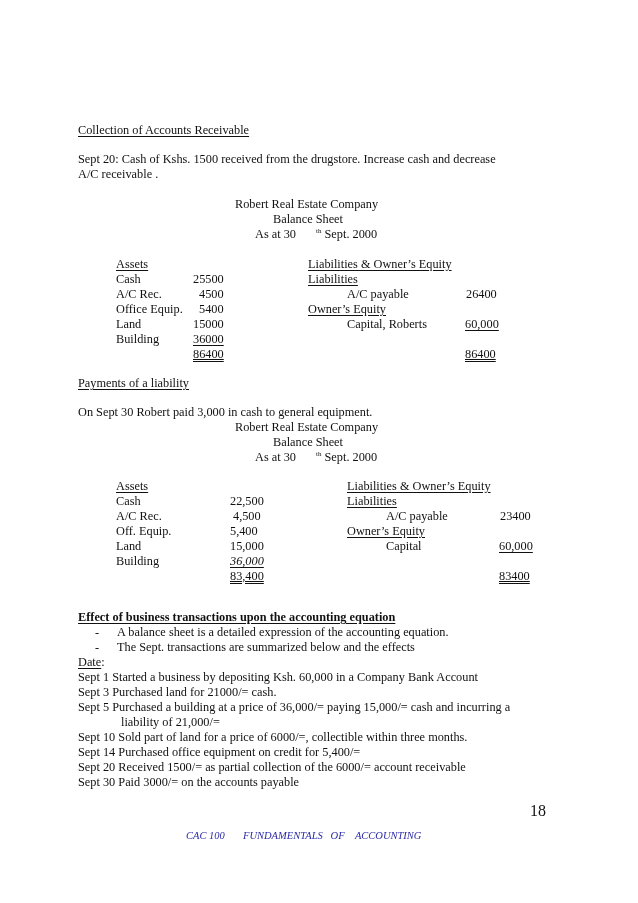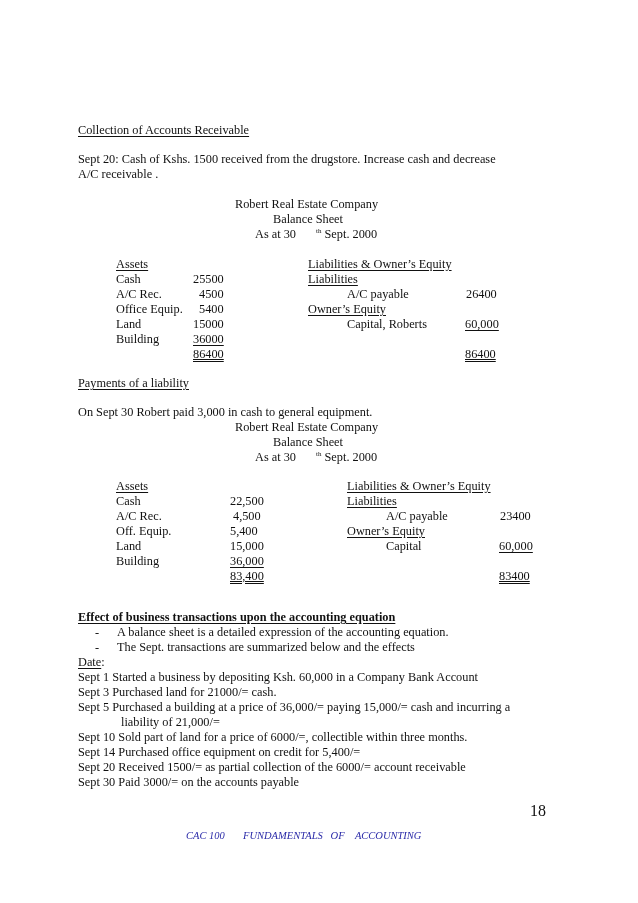--- a/index.html
+++ b/index.html
@@ -58,21 +58,21 @@
 <div class="abs u" style="left:116px; top:479px;">Assets</div>
 <div class="abs" style="left:116px; top:494px;">Cash</div>
 <div class="abs" style="left:230px; top:494px;">22,500</div>
 <div class="abs" style="left:116px; top:509px;">A/C Rec.</div>
 <div class="abs" style="left:233px; top:509px;">4,500</div>
 <div class="abs" style="left:116px; top:524px;">Off. Equip.</div>
 <div class="abs" style="left:230px; top:524px;">5,400</div>
 <div class="abs" style="left:116px; top:539px;">Land</div>
 <div class="abs" style="left:230px; top:539px;">15,000</div>
 <div class="abs" style="left:116px; top:554px;">Building</div>
-<div class="abs u" style="left:230px; top:554px;">36,000</div>
+<div class="abs u" style="left:230px; top:554px;font-style:italic;">36,000</div>
 <div class="abs dbl" style="left:230px; top:569px;">83,400</div>
 
 <div class="abs u" style="left:347px; top:479px;">Liabilities &amp; Owner’s Equity</div>
 <div class="abs u" style="left:347px; top:494px;">Liabilities</div>
 <div class="abs" style="left:386px; top:509px;">A/C payable</div>
 <div class="abs" style="left:500px; top:509px;">23400</div>
 <div class="abs u" style="left:347px; top:524px;">Owner’s Equity</div>
 <div class="abs" style="left:386px; top:539px;">Capital</div>
 <div class="abs u" style="left:499px; top:539px;">60,000</div>
 <div class="abs dbl" style="left:499px; top:569px;">83400</div>

